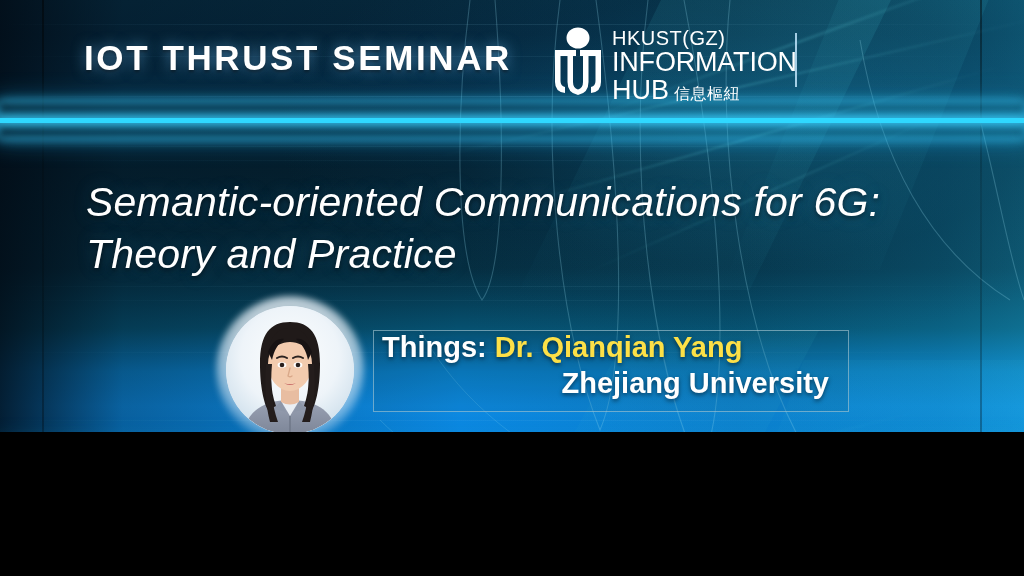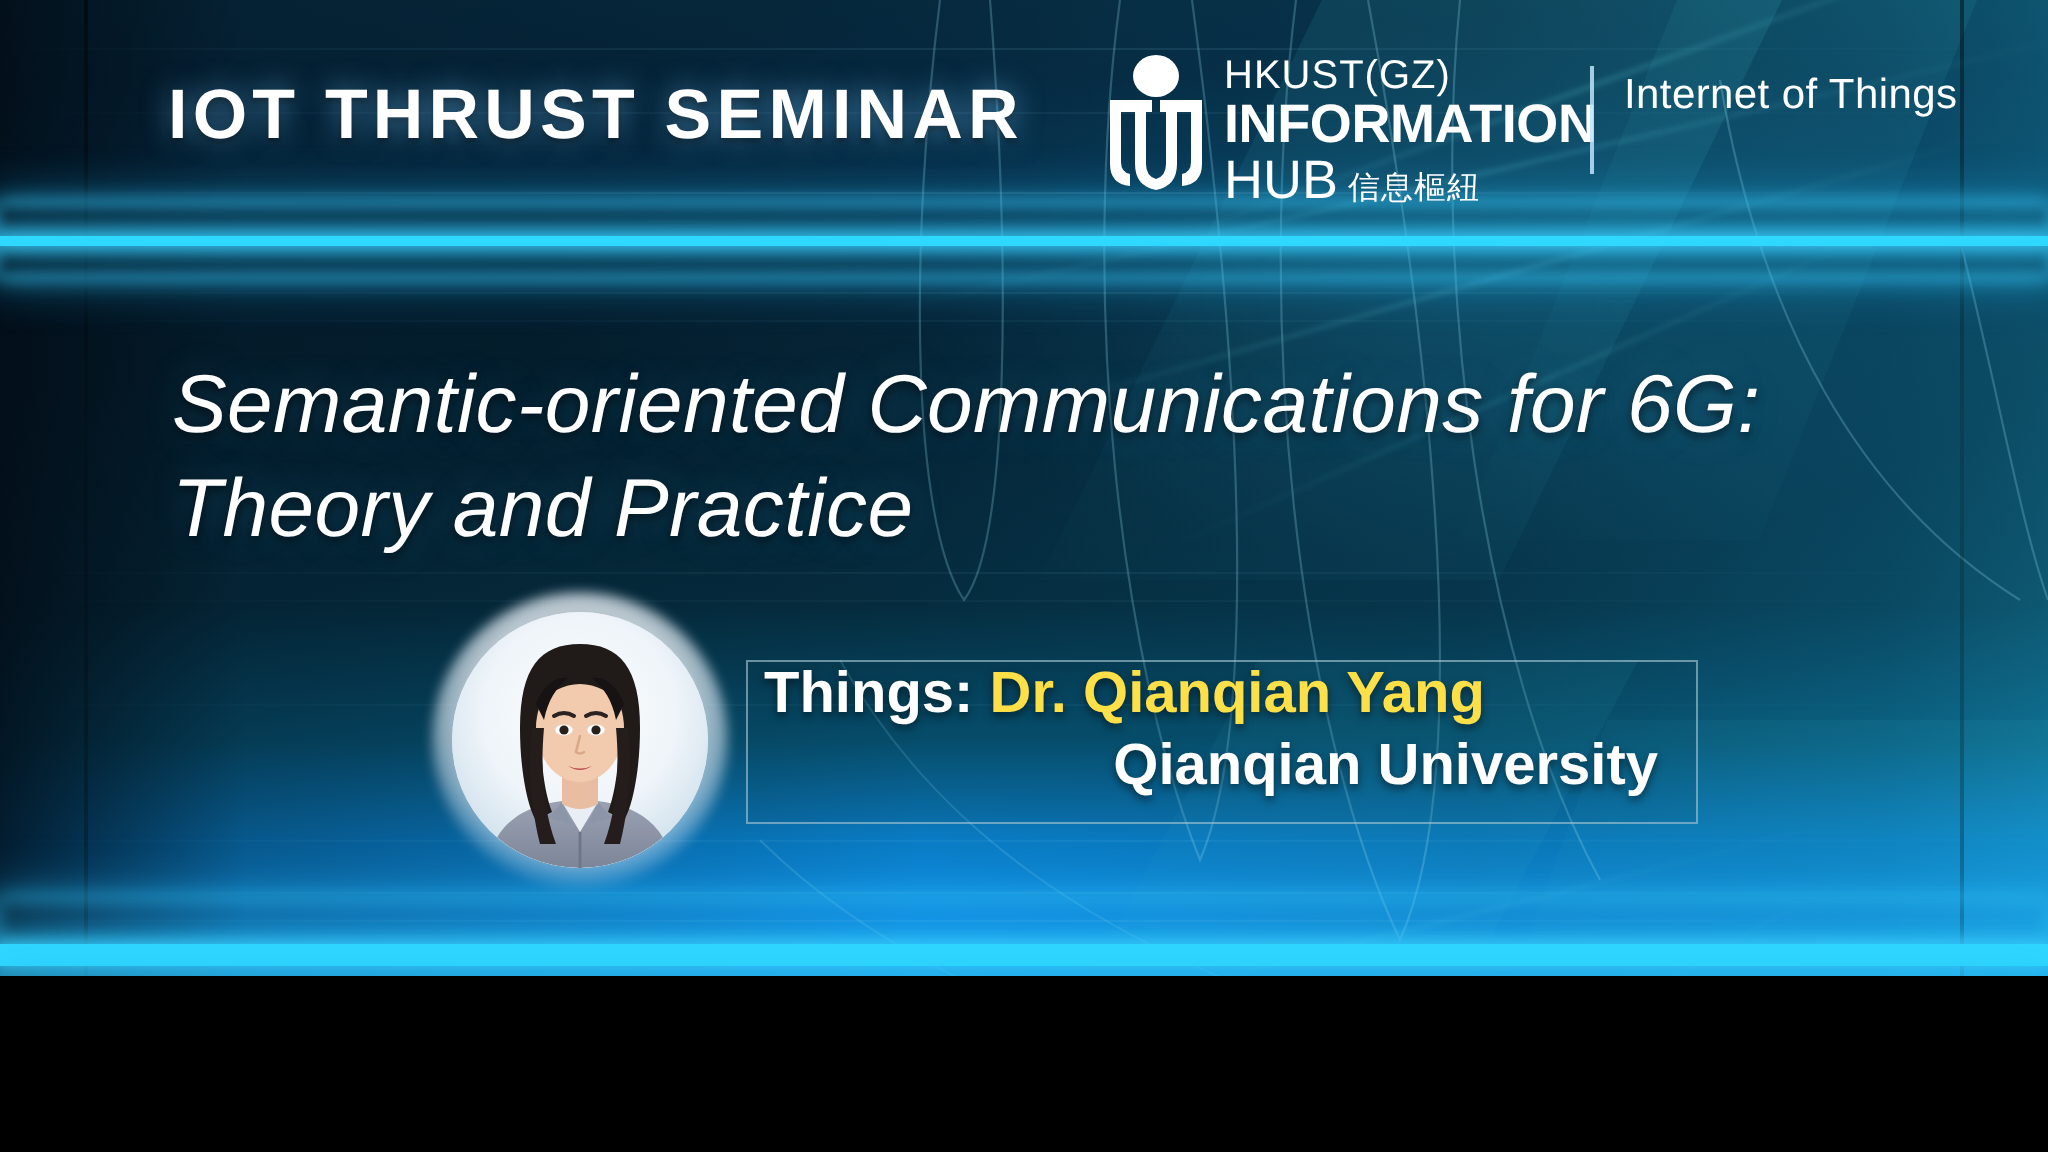--- a/index.html
+++ b/index.html
@@ -3,21 +3,21 @@
 <meta charset="utf-8">
 <style>
   html, body {
     margin: 0;
     padding: 0;
     background: #000;
   }
   #poster {
     position: relative;
     width: 1024px;
-    height: 488px;
+    height: 432px;
     overflow: hidden;
     font-family: "Liberation Sans", sans-serif;
     background: #04121f;
   }
 
   
   .bg-base {
     position: absolute; inset: 0;
     background:
       linear-gradient(180deg,
@@ -131,21 +131,21 @@
     align-items: flex-start;
     gap: 8px;
   }
   .logo-emblem { width: 52px; height: 72px; flex: 0 0 auto; }
   .logo-words {
     color: #ffffff;
     line-height: 1.0;
     padding-top: 2px;
   }
   .logo-l1 { font-size: 20px; letter-spacing: 0.5px; font-weight: 400; }
-  .logo-l2 { font-size: 27px; font-weight: 700; letter-spacing: -0.2px; margin-top: 1px;}
+  .logo-l2 { font-size: 27px; font-weight: 400; letter-spacing: -0.2px; margin-top: 1px;}
   .logo-l3 { font-size: 27px; font-weight: 400; margin-top: 1px; display:flex; align-items:baseline; gap:5px;}
   .logo-cn { font-size: 16px; letter-spacing: 0.5px; }
 
   .logo-divider {
     position: absolute;
     left: 795px; top: 33px;
     width: 2px; height: 54px;
     background: rgba(190,228,250,0.85);
   }
   .iot-text {
@@ -298,21 +298,20 @@
       <div class="logo-l2">INFORMATION</div>
       <div class="logo-l3">
         <span>HUB</span>
         <span class="logo-cn">信息樞紐</span>
       </div>
     </div>
   </div>
 
   <div class="logo-divider"></div>
   <div class="iot-text">
-    <div class="iot-en">Internet of Things</div>
   </div>
 
   <div class="main-title">Semantic-oriented Communications for 6G: Theory and Practice</div>
 
   <div class="portrait-wrap">
     <div class="portrait-halo"></div>
     <div class="portrait">
       <svg viewBox="0 0 128 128">
         <defs>
           <clipPath id="pclip">
@@ -363,15 +362,15 @@
           <path d="M88 58 C90 82 88 100 84 116 L76 116 C82 100 84 80 82 58 Z" fill="#241d1c"></path>
         </g>
       </svg>
     </div>
   </div>
 
   <div class="speaker-box"></div>
   <div class="speaker-line1">
     <span>Things: </span><span class="speaker-name">Dr. Qianqian Yang</span>
   </div>
-  <div class="speaker-line2">Qianqian University</div>
+  <div class="speaker-line2">Zhejiang University</div>
 
 </div>
 
 </body></html>

